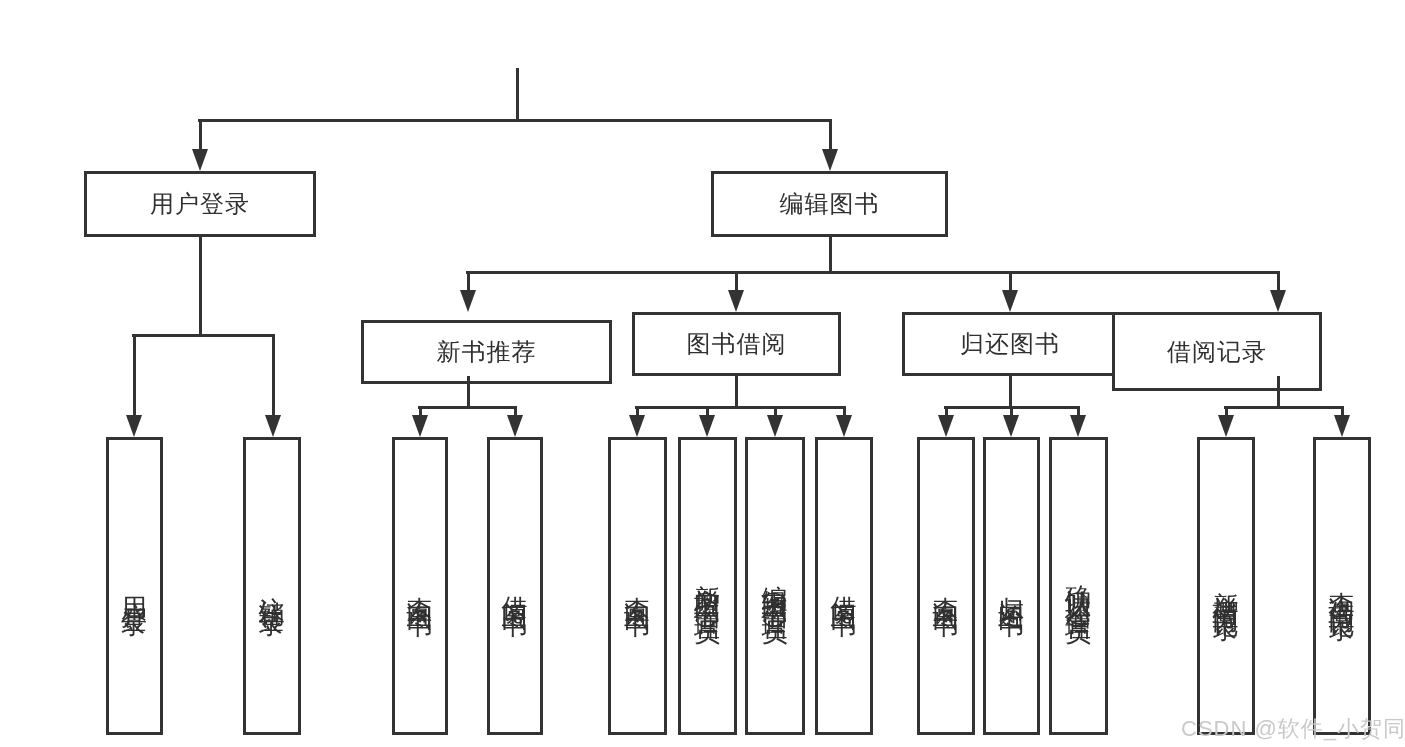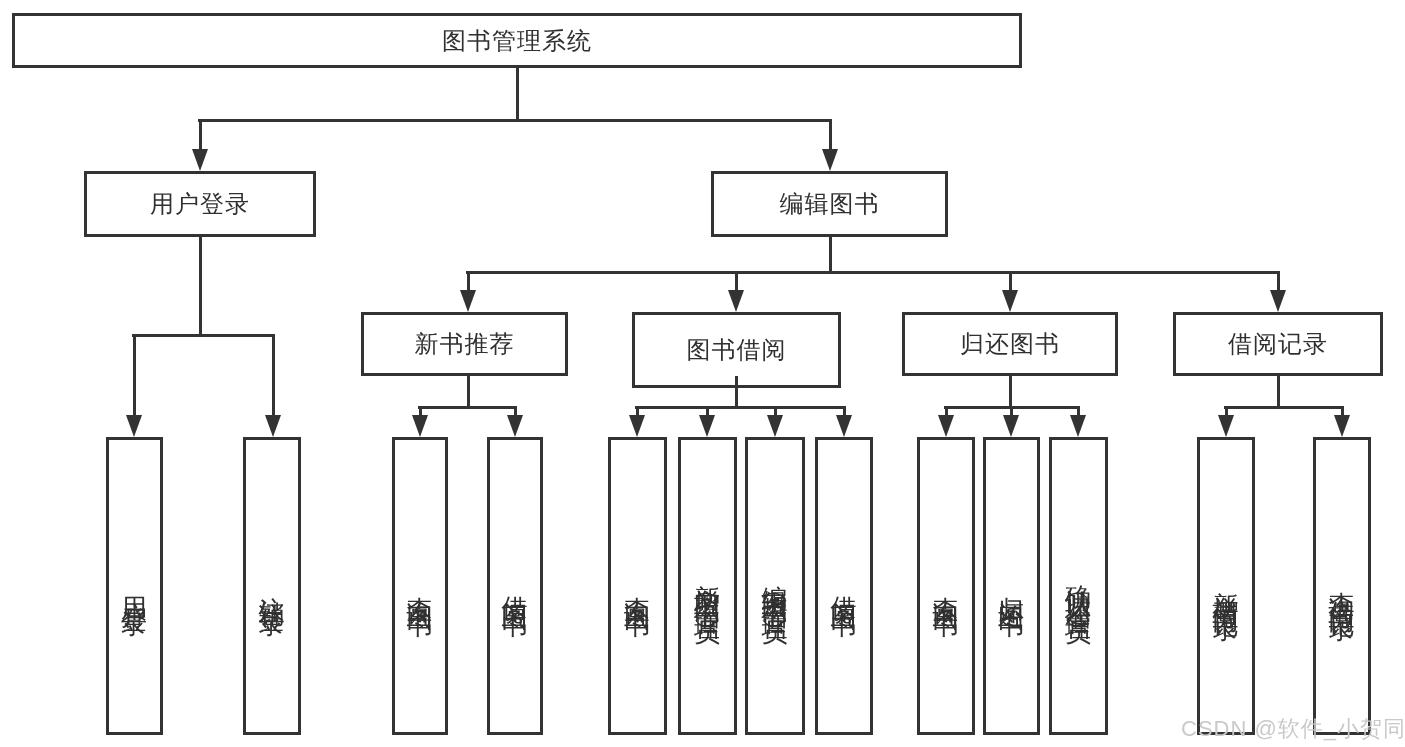--- a/index.html
+++ b/index.html
@@ -26,41 +26,38 @@
   .watermark{
     position:absolute;left:1181px;top:714px;z-index:5;
     font-size:22px;color:#c9c9c9;white-space:nowrap;letter-spacing:1px;
   }
 </style>
 </head>
 <body>
 
 <div class="canvas">
 
-  <div class="box" style="left:12px;top:13px;width:1010px;height:55px">
-    <span class="lbl">图书管理系统</span>
-  </div>
 
   <div class="box" style="left:84px;top:171px;width:232px;height:66px">
     <span class="lbl">用户登录</span>
   </div>
   <div class="box" style="left:711px;top:171px;width:237px;height:66px">
     <span class="lbl">编辑图书</span>
   </div>
 
-  <div class="box" style="left:361px;top:312px;width:207px;height:64px">
+  <div class="box" style="left:361px;top:320px;width:251px;height:64px">
     <span class="lbl">新书推荐</span>
   </div>
-  <div class="box" style="left:632px;top:312px;width:209px;height:76px">
+  <div class="box" style="left:632px;top:312px;width:209px;height:64px">
     <span class="lbl">图书借阅</span>
   </div>
   <div class="box" style="left:902px;top:312px;width:216px;height:64px">
     <span class="lbl">归还图书</span>
   </div>
-  <div class="box" style="left:1173px;top:312px;width:210px;height:64px">
+  <div class="box" style="left:1112px;top:312px;width:210px;height:79px">
     <span class="lbl">借阅记录</span>
   </div>
 
   <div class="box leaf" style="left:106px;top:437px;width:57px;height:298px">
     <span class="lbl">用户登录</span>
   </div>
   <div class="box leaf" style="left:243px;top:437px;width:58px;height:298px">
     <span class="lbl">注销登录</span>
   </div>
 

